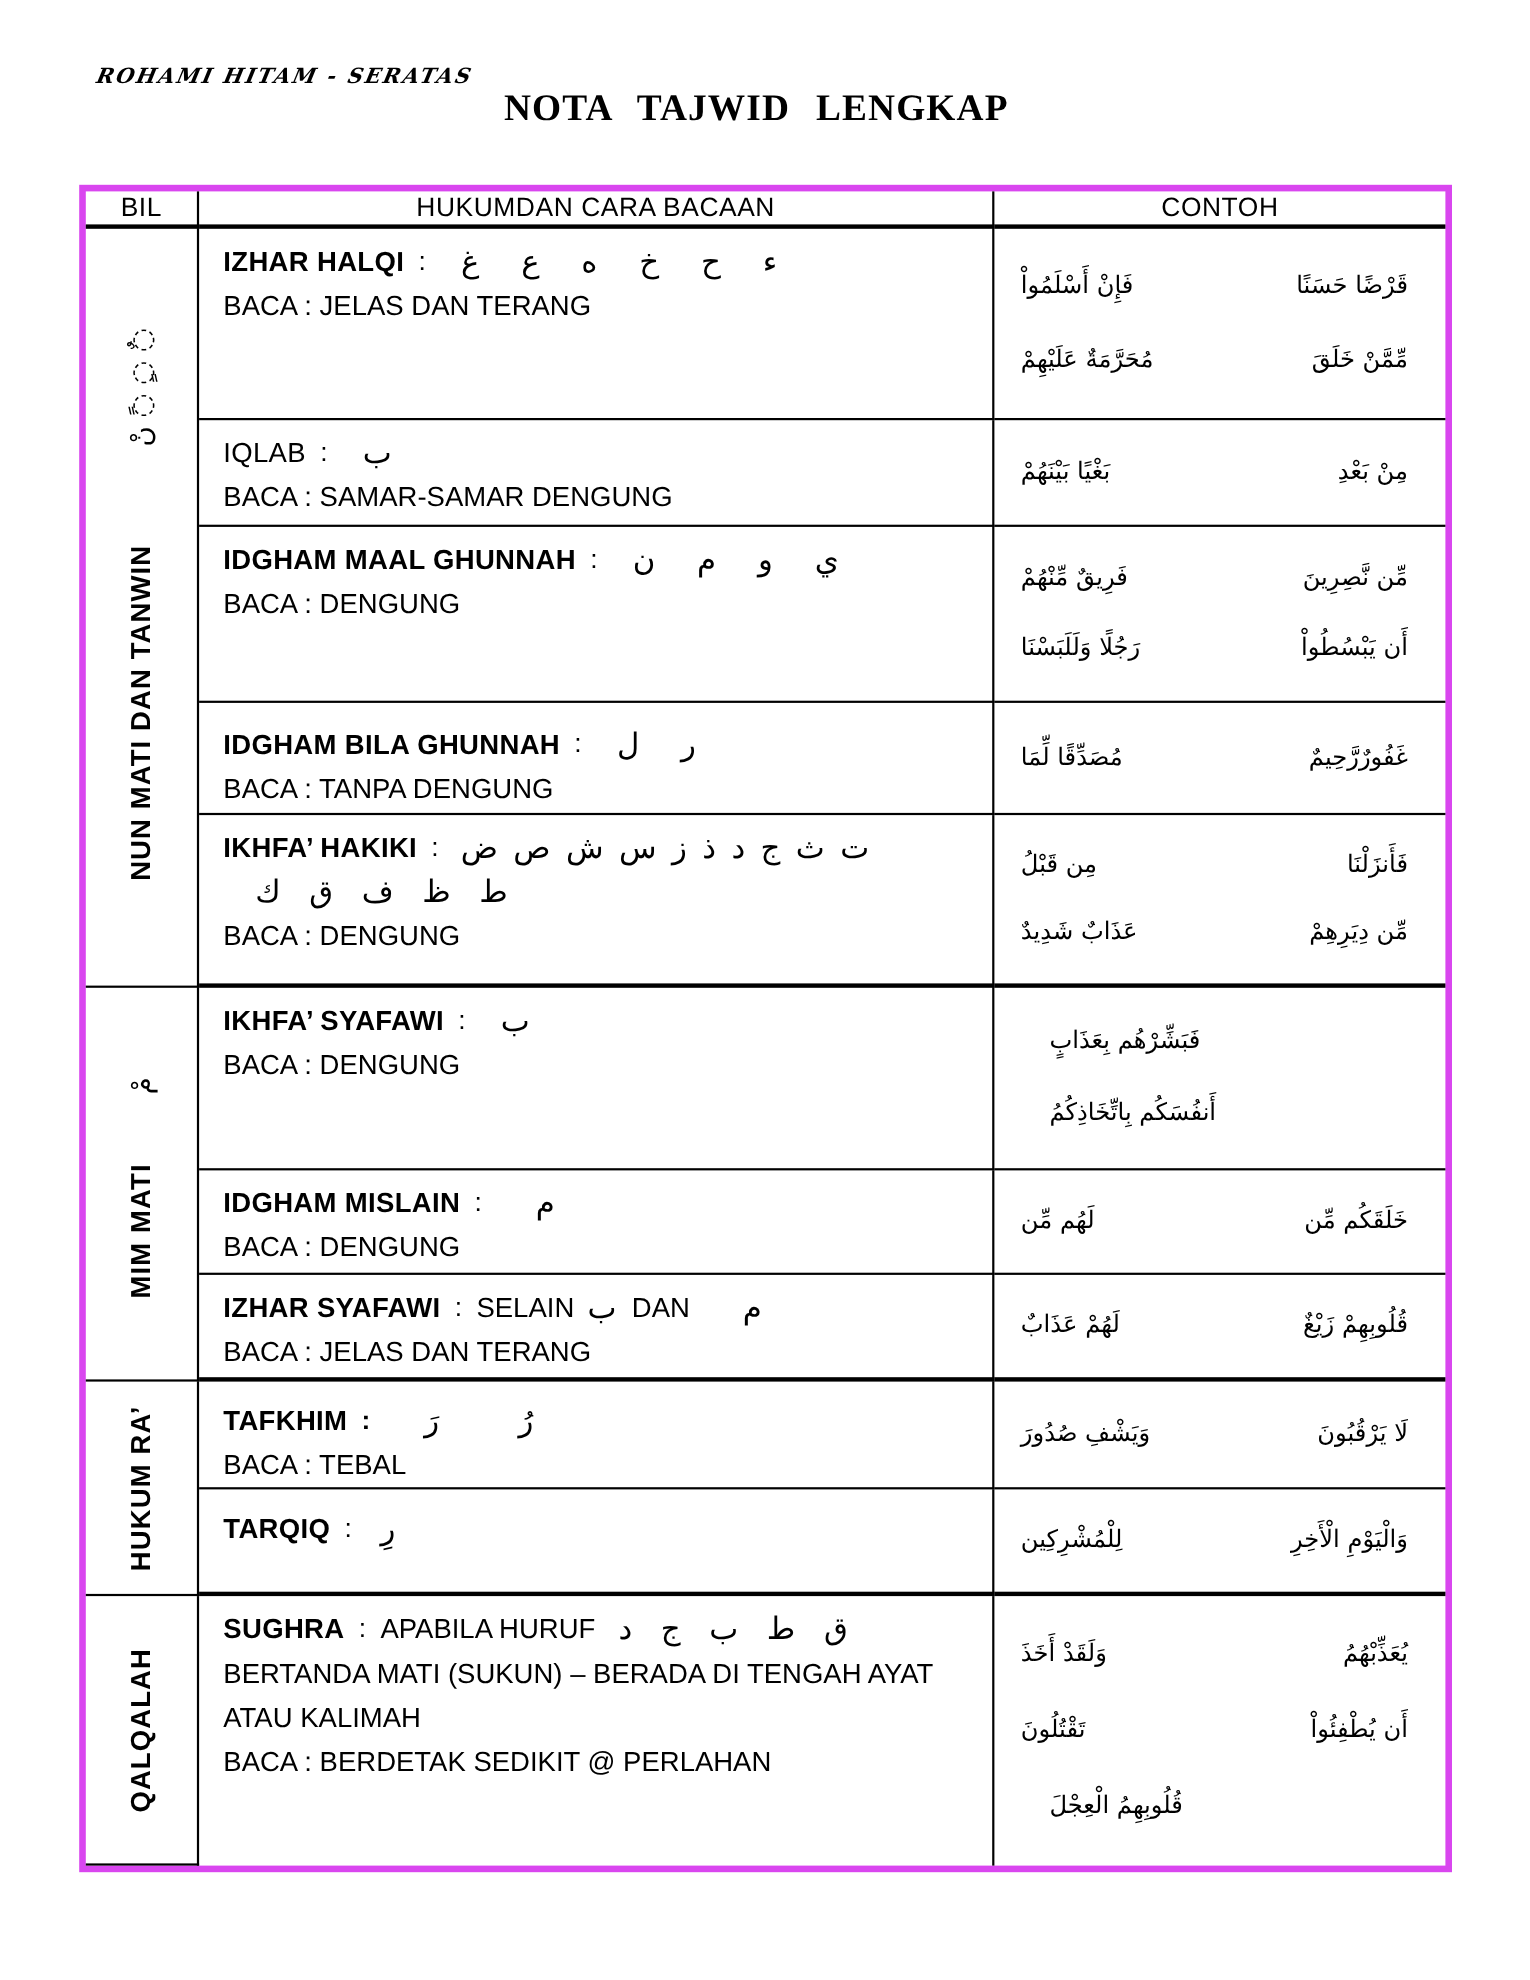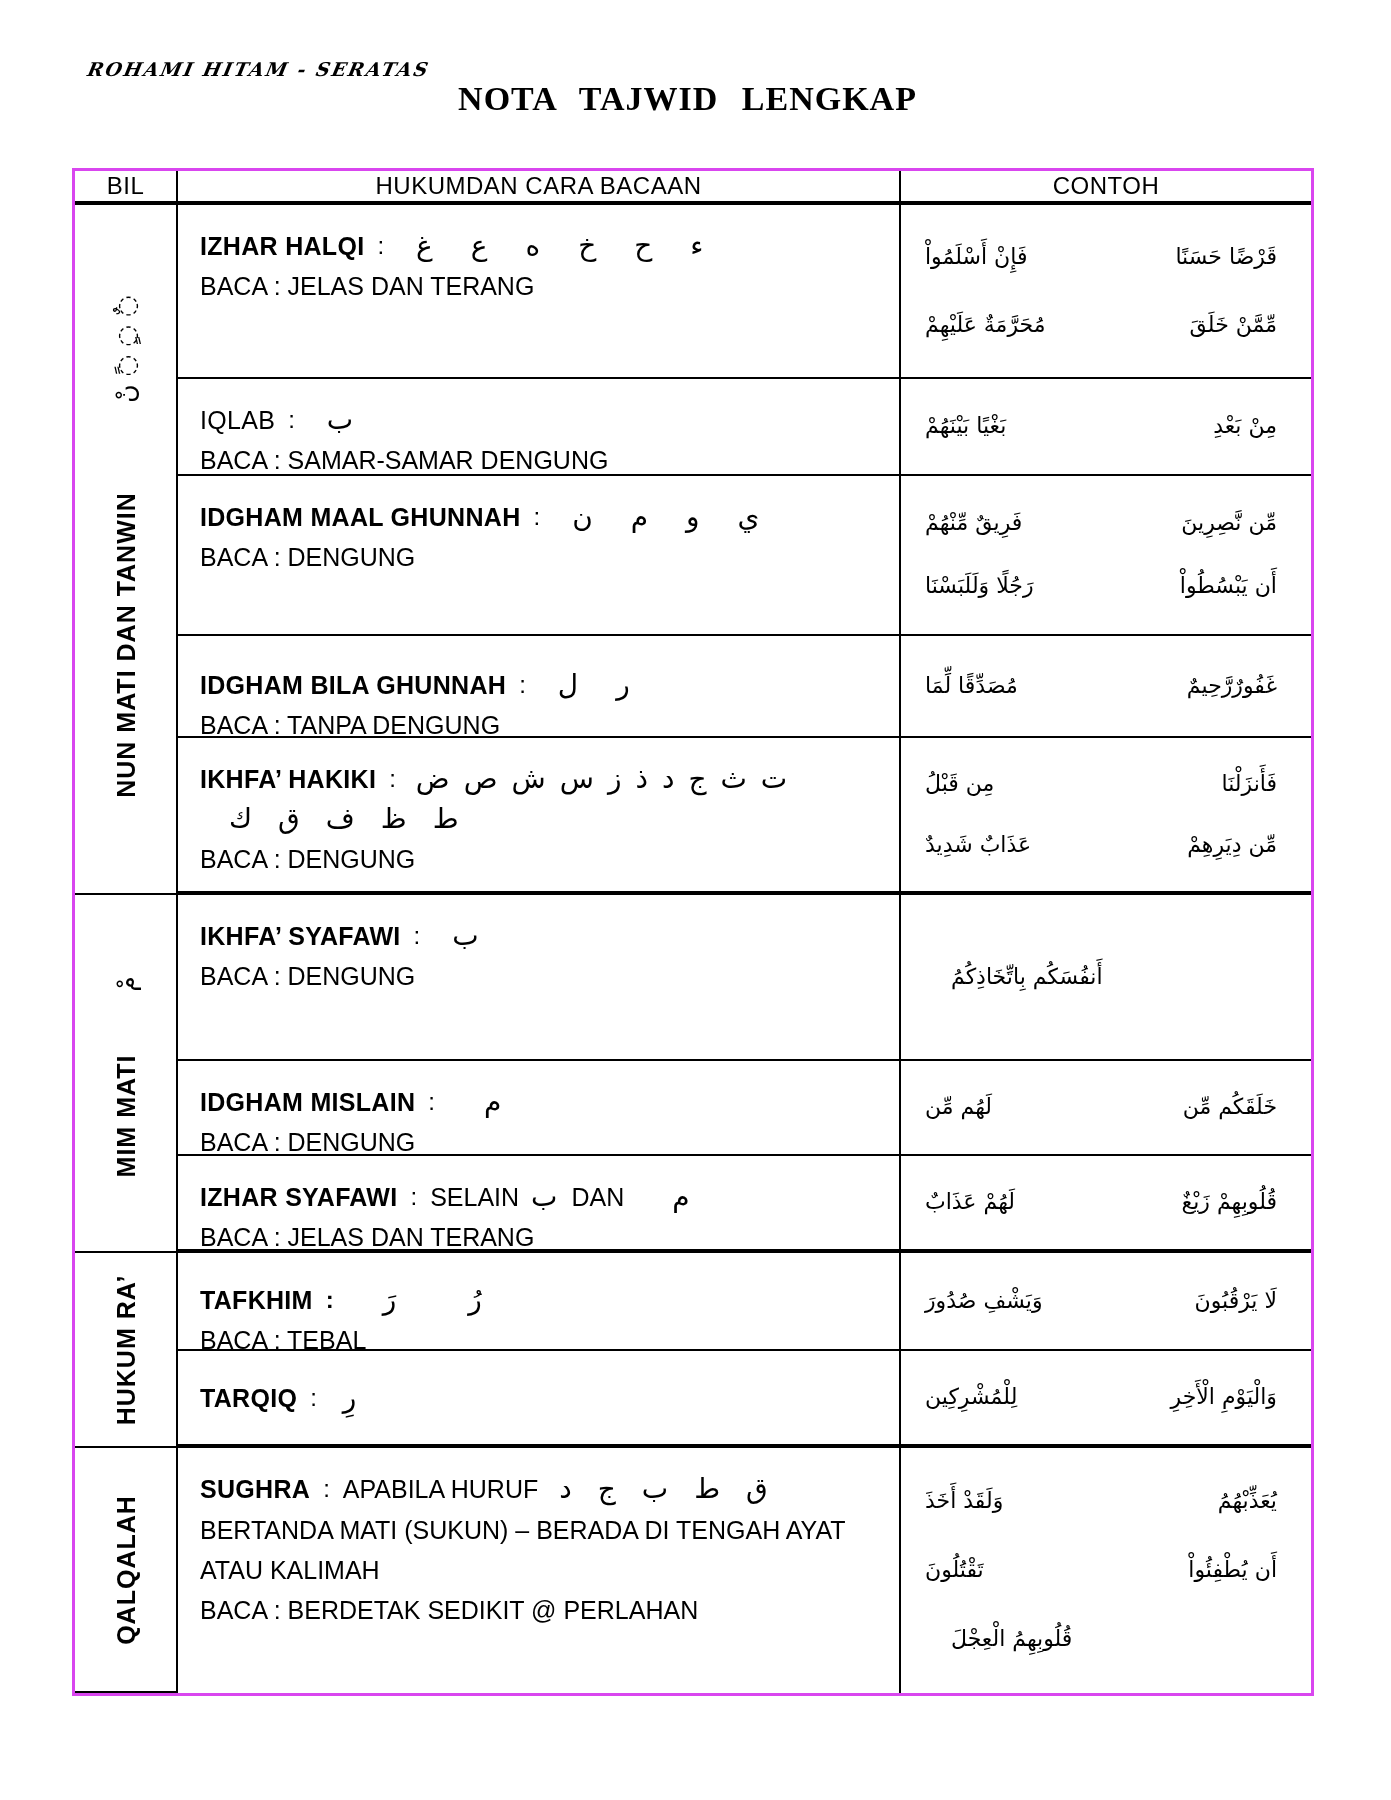--- a/index.html
+++ b/index.html
@@ -7,30 +7,30 @@
         font-family:"Liberation Sans",sans-serif;margin:0 auto;overflow:hidden;}
   .note{position:absolute;left:88px;top:58px;font-family:"DejaVu Serif",serif;
         font-style:italic;font-weight:bold;font-size:19px;letter-spacing:2px;
         transform:skewX(-12deg);white-space:nowrap;}
   .title{position:absolute;left:0;right:16px;top:80px;margin:0;text-align:center;
          font-family:"Liberation Serif",serif;font-weight:bold;font-size:34px;
          letter-spacing:1px;word-spacing:14px;}
   .tbl{position:absolute;left:72px;top:168px;display:grid;
        grid-template-columns:103px 723px 410px;
        grid-template-rows:34px 174px 97px 160px 102px 157px 166px 95px 97px 98px 97px 245px;
-       border:3px solid #d946ef;background:#fff;}
+       border:6px solid #d946ef;background:#fff;}
   .cell{border-right:2px solid #000;border-bottom:2px solid #000;box-sizing:border-box;
         position:relative;min-width:0;min-height:0;}
   .lastcol{border-right:none;}
   .thickb{border-bottom-width:4px;}
   .nob{border-bottom:none;}
   .head{display:flex;align-items:center;justify-content:center;font-size:24px;
         border-bottom-width:4px;letter-spacing:0.5px;}
   .huk{padding:14px 8px 6px 22px;}
-  .rule-line{display:flex;align-items:center;direction:ltr;margin-top:11px;}
+  .rule-line{display:flex;align-items:center;direction:ltr;}
   .rule-title{font-weight:bold;font-size:25px;white-space:nowrap;letter-spacing:0.3px;}
   .colon{font-size:24px;margin:0 13px;}
   .pre{font-size:25px;white-space:nowrap;margin:0 8px 0 0;}
   .letters{display:flex;align-items:center;direction:ltr;}
   .lt{display:inline-block;font-family:"DejaVu Sans",sans-serif;font-size:28px;line-height:1.15;}
   .wide  .lt{margin:0 19px;}
   .xwide .lt{margin:0 36px;}
   .mid   .lt{margin:0 13px;}
   .tight .lt{margin:0 7px;}
   .second{margin:8px 0 0 16px;}
@@ -205,20 +205,23 @@
         <span class="rule-title">IKHFA’ SYAFAWI</span>
         <span class="colon">:</span>
         <span class="letters wide">
           <span class="lt">ب</span>
         </span>
       </div>
       <div class="baca">BACA : DENGUNG</div>
     </div>
     <div class="cell con lastcol" style="grid-area:7/3">
       <div class="ex single">
+        <span class="ar">فَبَشِّرْهُم بِعَذَابٍ</span>
+      </div>
+      <div class="ex single">
         <span class="ar">أَنفُسَكُم بِاتِّخَاذِكُمُ</span>
       </div>
     </div>
 
     <div class="cell huk" style="grid-area:8/2">
       <div class="rule-line">
         <span class="rule-title">IDGHAM MISLAIN</span>
         <span class="colon">:</span>
         <span class="letters xwide">
           <span class="lt">م</span>

